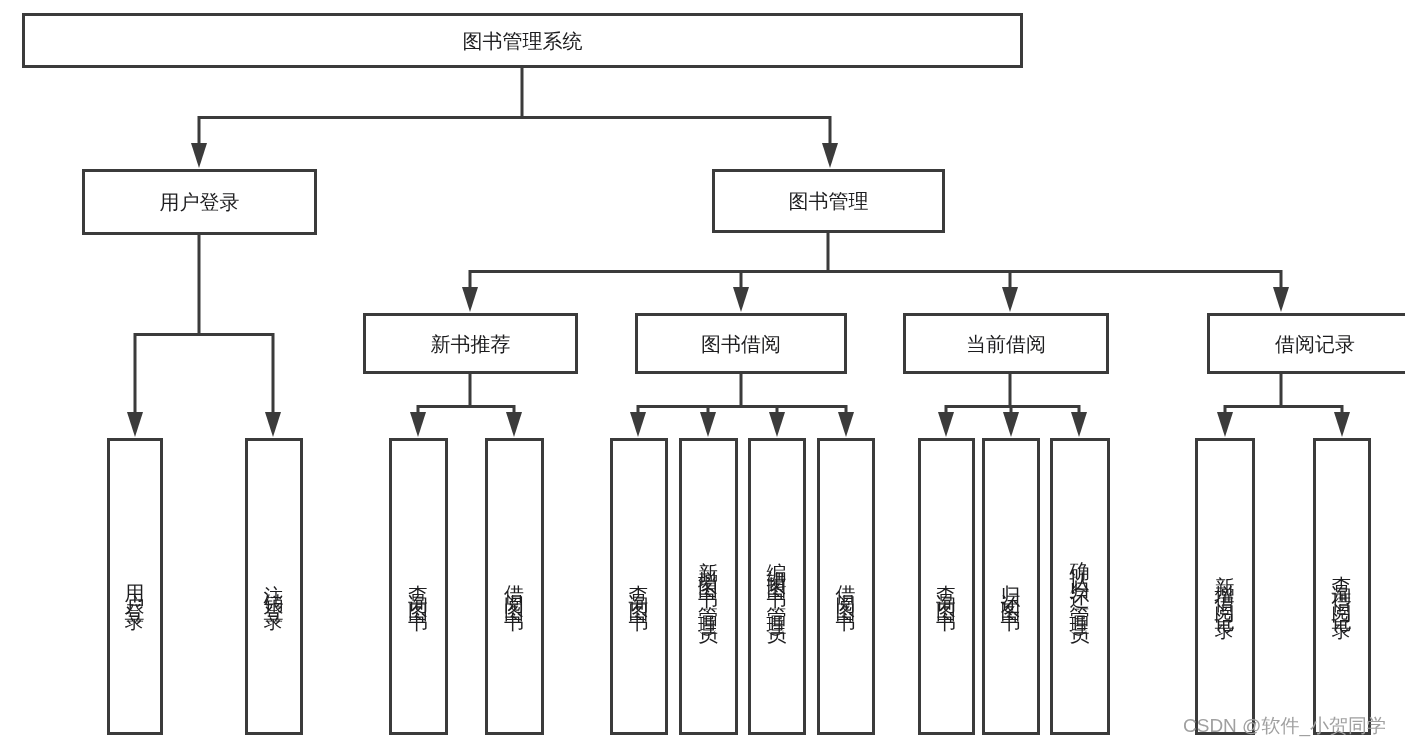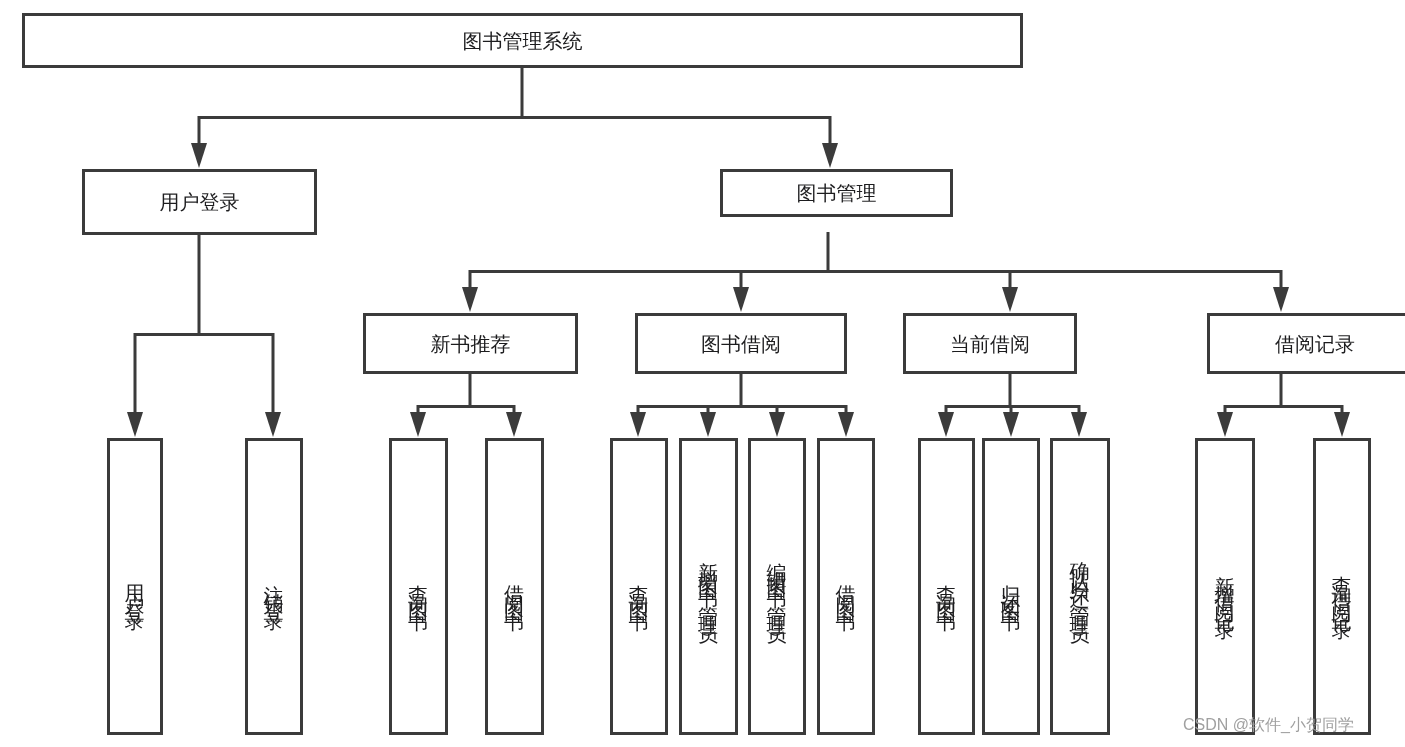--- a/index.html
+++ b/index.html
@@ -40,21 +40,21 @@
     letter-spacing: 9px;
     line-height: 1;
     white-space: nowrap;
   }
   .watermark {
     position: absolute;
     left: 1183px;
     top: 715px;
     width: 222px;
     color: #a0a0a0;
-    font-size: 16px;
+    font-size: 19px;
     line-height: 1.2;
     white-space: nowrap;
     z-index: 3;
   }
 </style>
 </head>
 <body>
 
 <div id="canvas">
 
@@ -101,31 +101,31 @@
     </g>
   </svg>
 
   <div class="node" style="left:22px; top:13px; width:1001px; height:55px;">
     <span>图书管理系统</span>
   </div>
 
   <div class="node" style="left:82px; top:169px; width:235px; height:66px;">
     <span>用户登录</span>
   </div>
-  <div class="node" style="left:712px; top:169px; width:233px; height:48px;margin-left:8px;">
+  <div class="node" style="left:712px; top:169px; width:233px; height:64px;">
     <span>图书管理</span>
   </div>
 
   <div class="node" style="left:635px; top:313px; width:212px; height:61px;">
     <span>图书借阅</span>
   </div>
   <div class="node" style="left:363px; top:313px; width:215px; height:61px;">
     <span>新书推荐</span>
   </div>
-  <div class="node" style="left:903px; top:313px; width:174px; height:61px;">
+  <div class="node" style="left:903px; top:313px; width:206px; height:61px;">
     <span>当前借阅</span>
   </div>
   <div class="node" style="left:1173px; top:313px; width:216px; height:61px;margin-left:34px;">
     <span>借阅记录</span>
   </div>
 
   <div class="node vnode" style="left:107px; top:438px; width:56px; height:297px;">
     <span>用户登录</span>
   </div>
   <div class="node vnode" style="left:245px; top:438px; width:58px; height:297px;">

